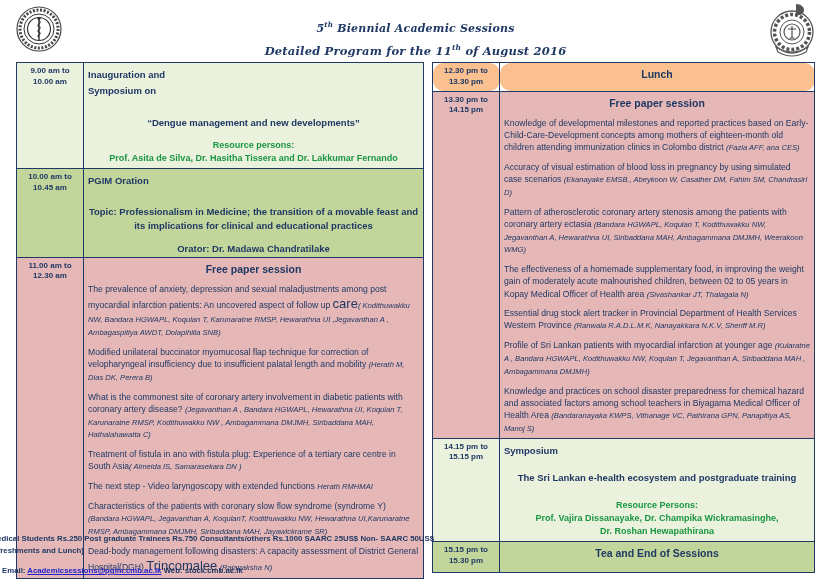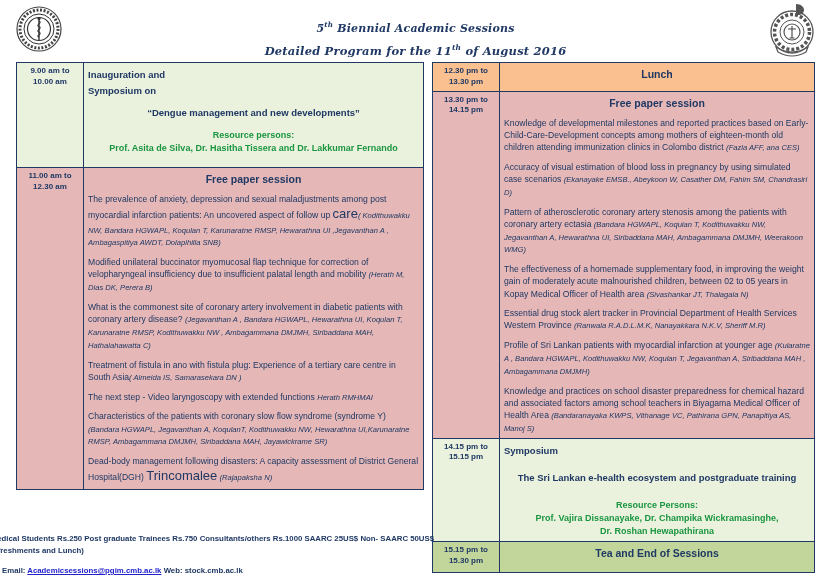--- a/index.html
+++ b/index.html
@@ -91,37 +91,37 @@
     padding-top: 4px;
     line-height: 1.35;
   }
   table.right-table td.time { width: 58px; }
 
   td.body { padding: 4px 8px 6px 8px; }
 
   
   .c-lightgreen { background: #eaf1dd; }
   .c-green      { background: #c2d69b; }
-  .c-orange     { background: #fac08f; }
+  .c-orange     { background: #fac08f; border-radius: 11px; }
   .c-pink       { background: #e5b8b7; }
 
   .sess-head {
     text-align: left;
     font-weight: bold;
     font-size: 9.5px;
     color: #1f3864;
     margin: 2px 0 2px 0;
     line-height: 1.5;
   }
   .sess-sub {
     text-align: center;
     font-weight: bold;
     font-size: 9.5px;
     color: #1f3864;
-    margin: 7px 0 0 0;
+    margin: 17px 0 0 0;
     line-height: 1.5;
   }
   .resource-block {
     text-align: center;
     color: #1a9641;
     font-weight: bold;
     font-size: 9px;
     margin-top: 9px;
     line-height: 1.45;
   }
@@ -238,20 +238,29 @@
           <div class="sess-head">Inauguration and</div>
           <div class="sess-head">Symposium on</div>
           <div class="sess-sub">“Dengue management and new developments”</div>
           <div class="resource-block">
             <div>Resource persons:</div>
             <div>Prof. Asita de Silva, Dr. Hasitha Tissera and Dr. Lakkumar Fernando</div>
           </div>
         </td>
       </tr>
 
+      <tr>
+        <td class="time c-green" style="white-space:pre-line">10.00 am to
+10.45 am</td>
+        <td class="body c-green" style="height:62px">
+          <div class="sess-head">PGIM Oration</div>
+          <div class="sess-sub">Topic: Professionalism in Medicine; the transition of a movable feast and its implications for clinical and educational practices</div>
+          <div class="orator">Orator: Dr. Madawa  Chandratilake</div>
+        </td>
+      </tr>
 
 
       <tr>
         <td class="time c-pink" style="white-space:pre-line">11.00 am to
 12.30 am</td>
         <td class="body c-pink" style="height:255px">
           <div class="bigcentre">Free paper session</div>
           <div>
               <div class="paper"><span>The prevalence of anxiety, depression and sexual maladjustments among post myocardial infarction patients: An uncovered aspect of follow up </span><span class="big">care</span><span class="authors">( Kodithuwakku NW, Bandara HGWAPL, Koqulan T, Karunaratne RMSP, Hewarathna UI ,Jegavanthan A , Ambagaspitiya AWDT, Dolapihilla SNB)</span></div>
               <div class="paper"><span>Modified unilateral buccinator myomucosal flap technique for correction of velopharyngeal insufficiency due to insufficient palatal length and mobility </span><span class="authors">(Herath M, Dias DK, Perera B)</span></div>

